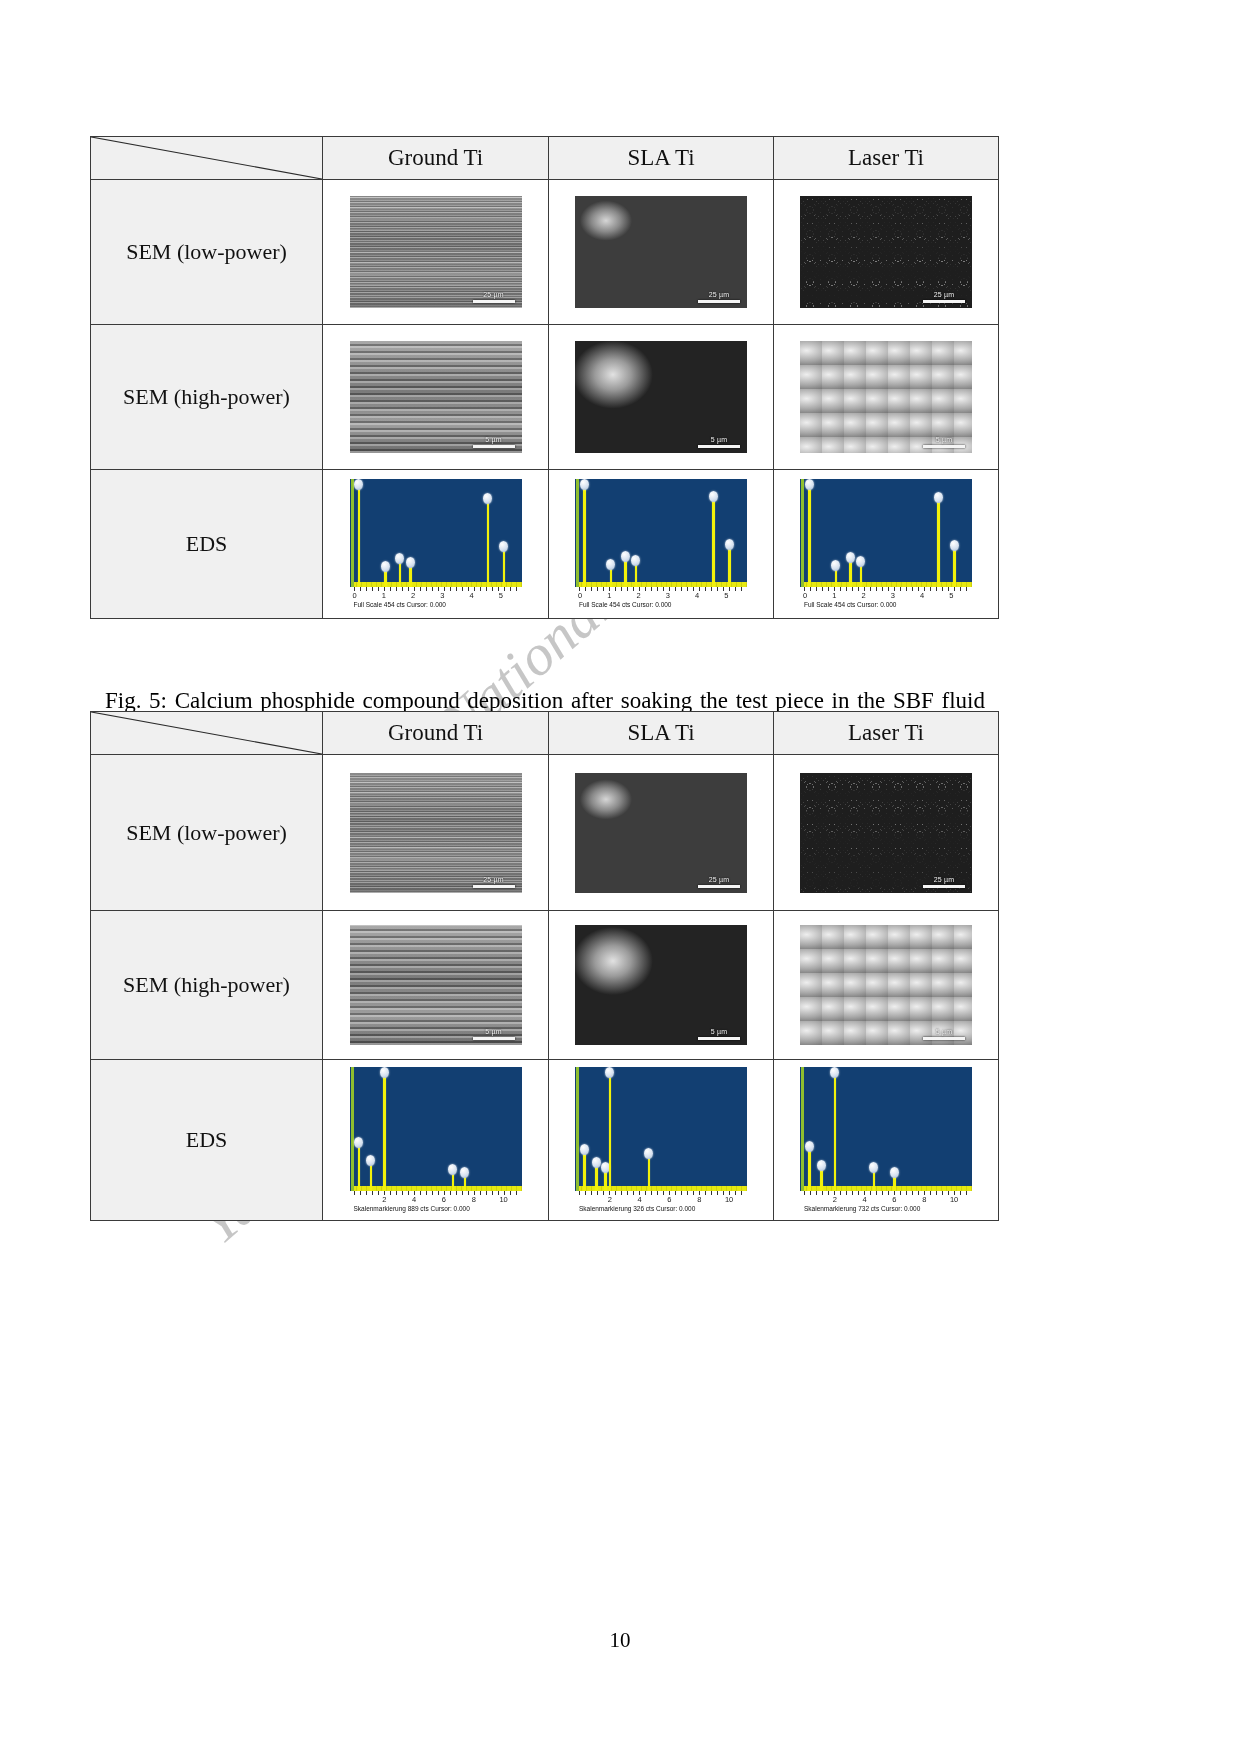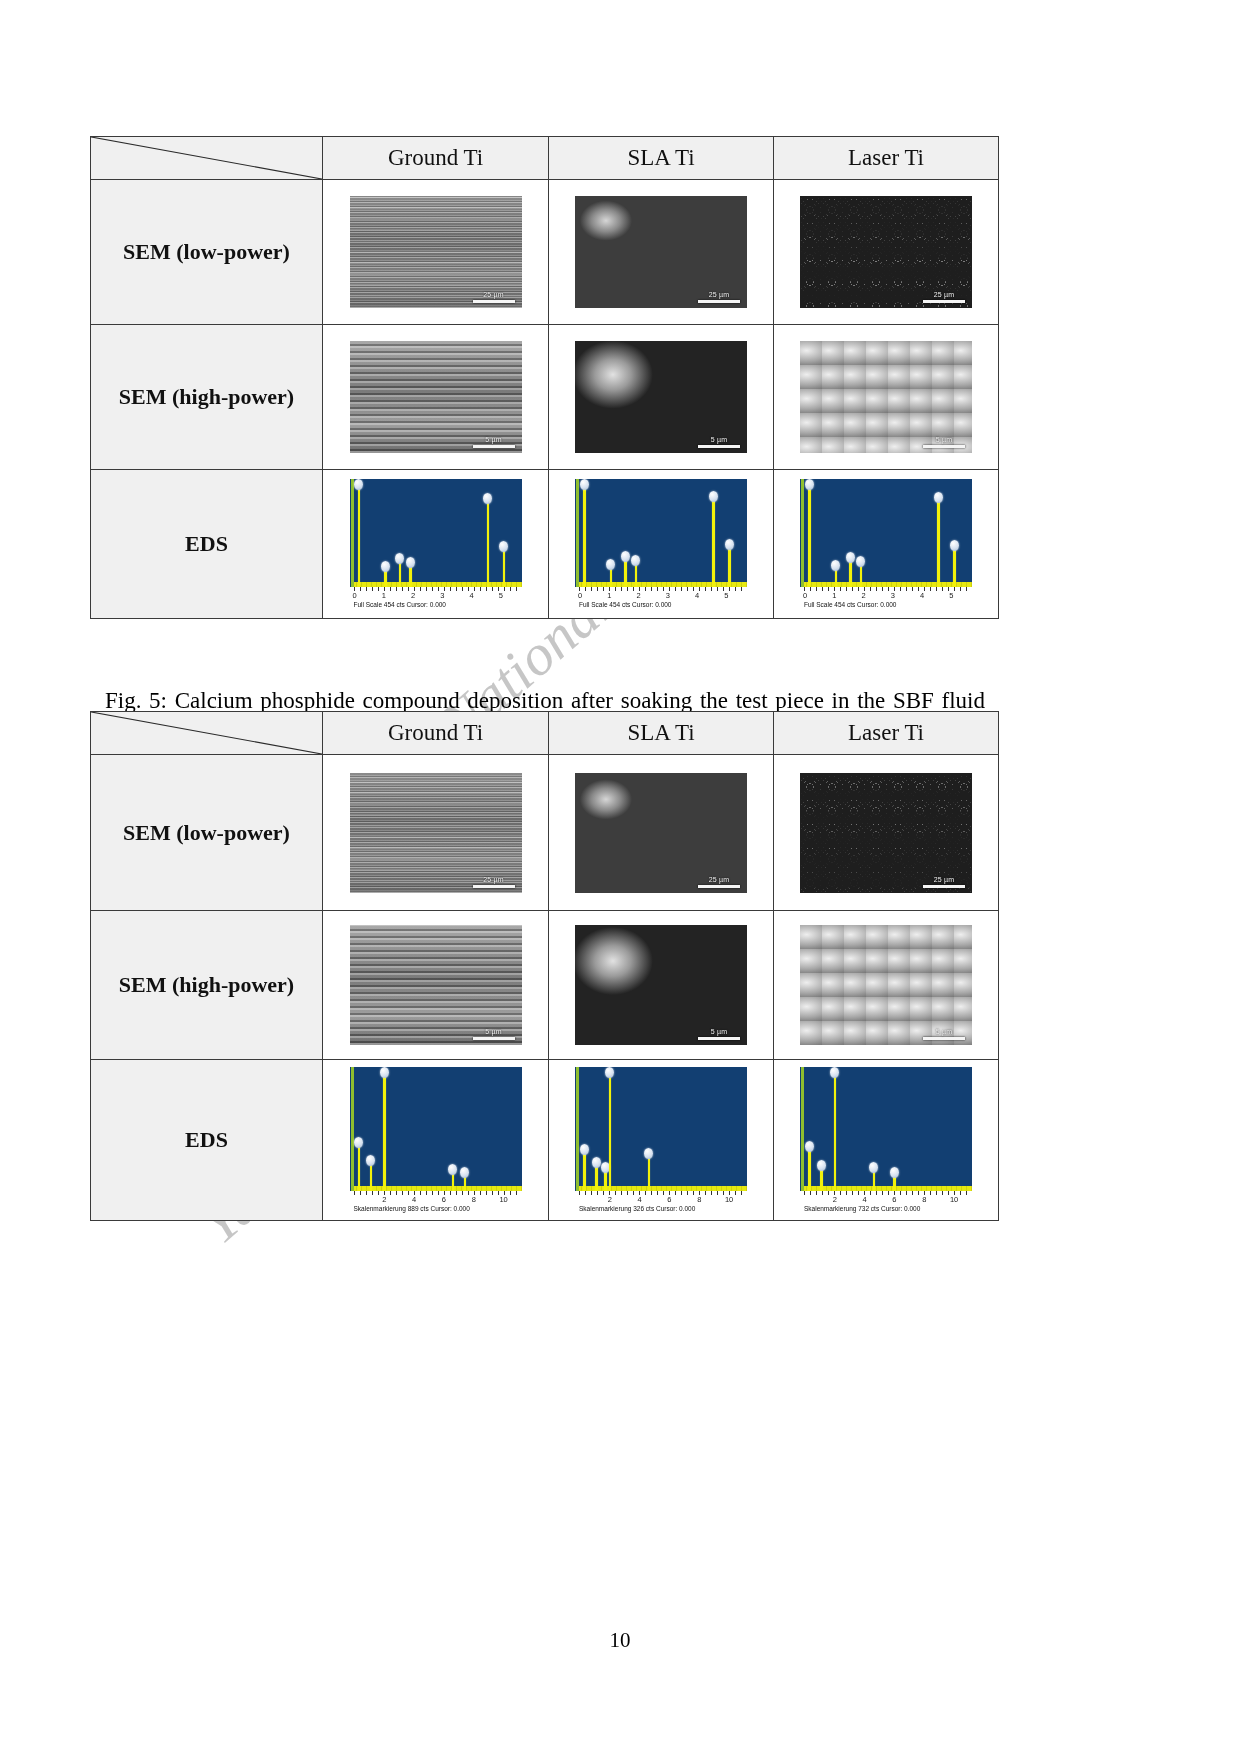--- a/index.html
+++ b/index.html
@@ -59,21 +59,20 @@
     border: 1px solid #3a3a3a;
     padding: 0;
     vertical-align: middle;
     text-align: center;
     background: #ffffff;
   }
   .lbl-cell {
     background: #f0f0f0 !important;
     font-size: 22px;
     color: #111;
-    font-weight: bold;
   }
   .hdr-cell {
     background: #f0f0f0 !important;
     font-size: 23px;
     height: 42px;
     color: #111;
   }
   .corner-cell {
     background: #f0f0f0 !important;
     position: relative;

